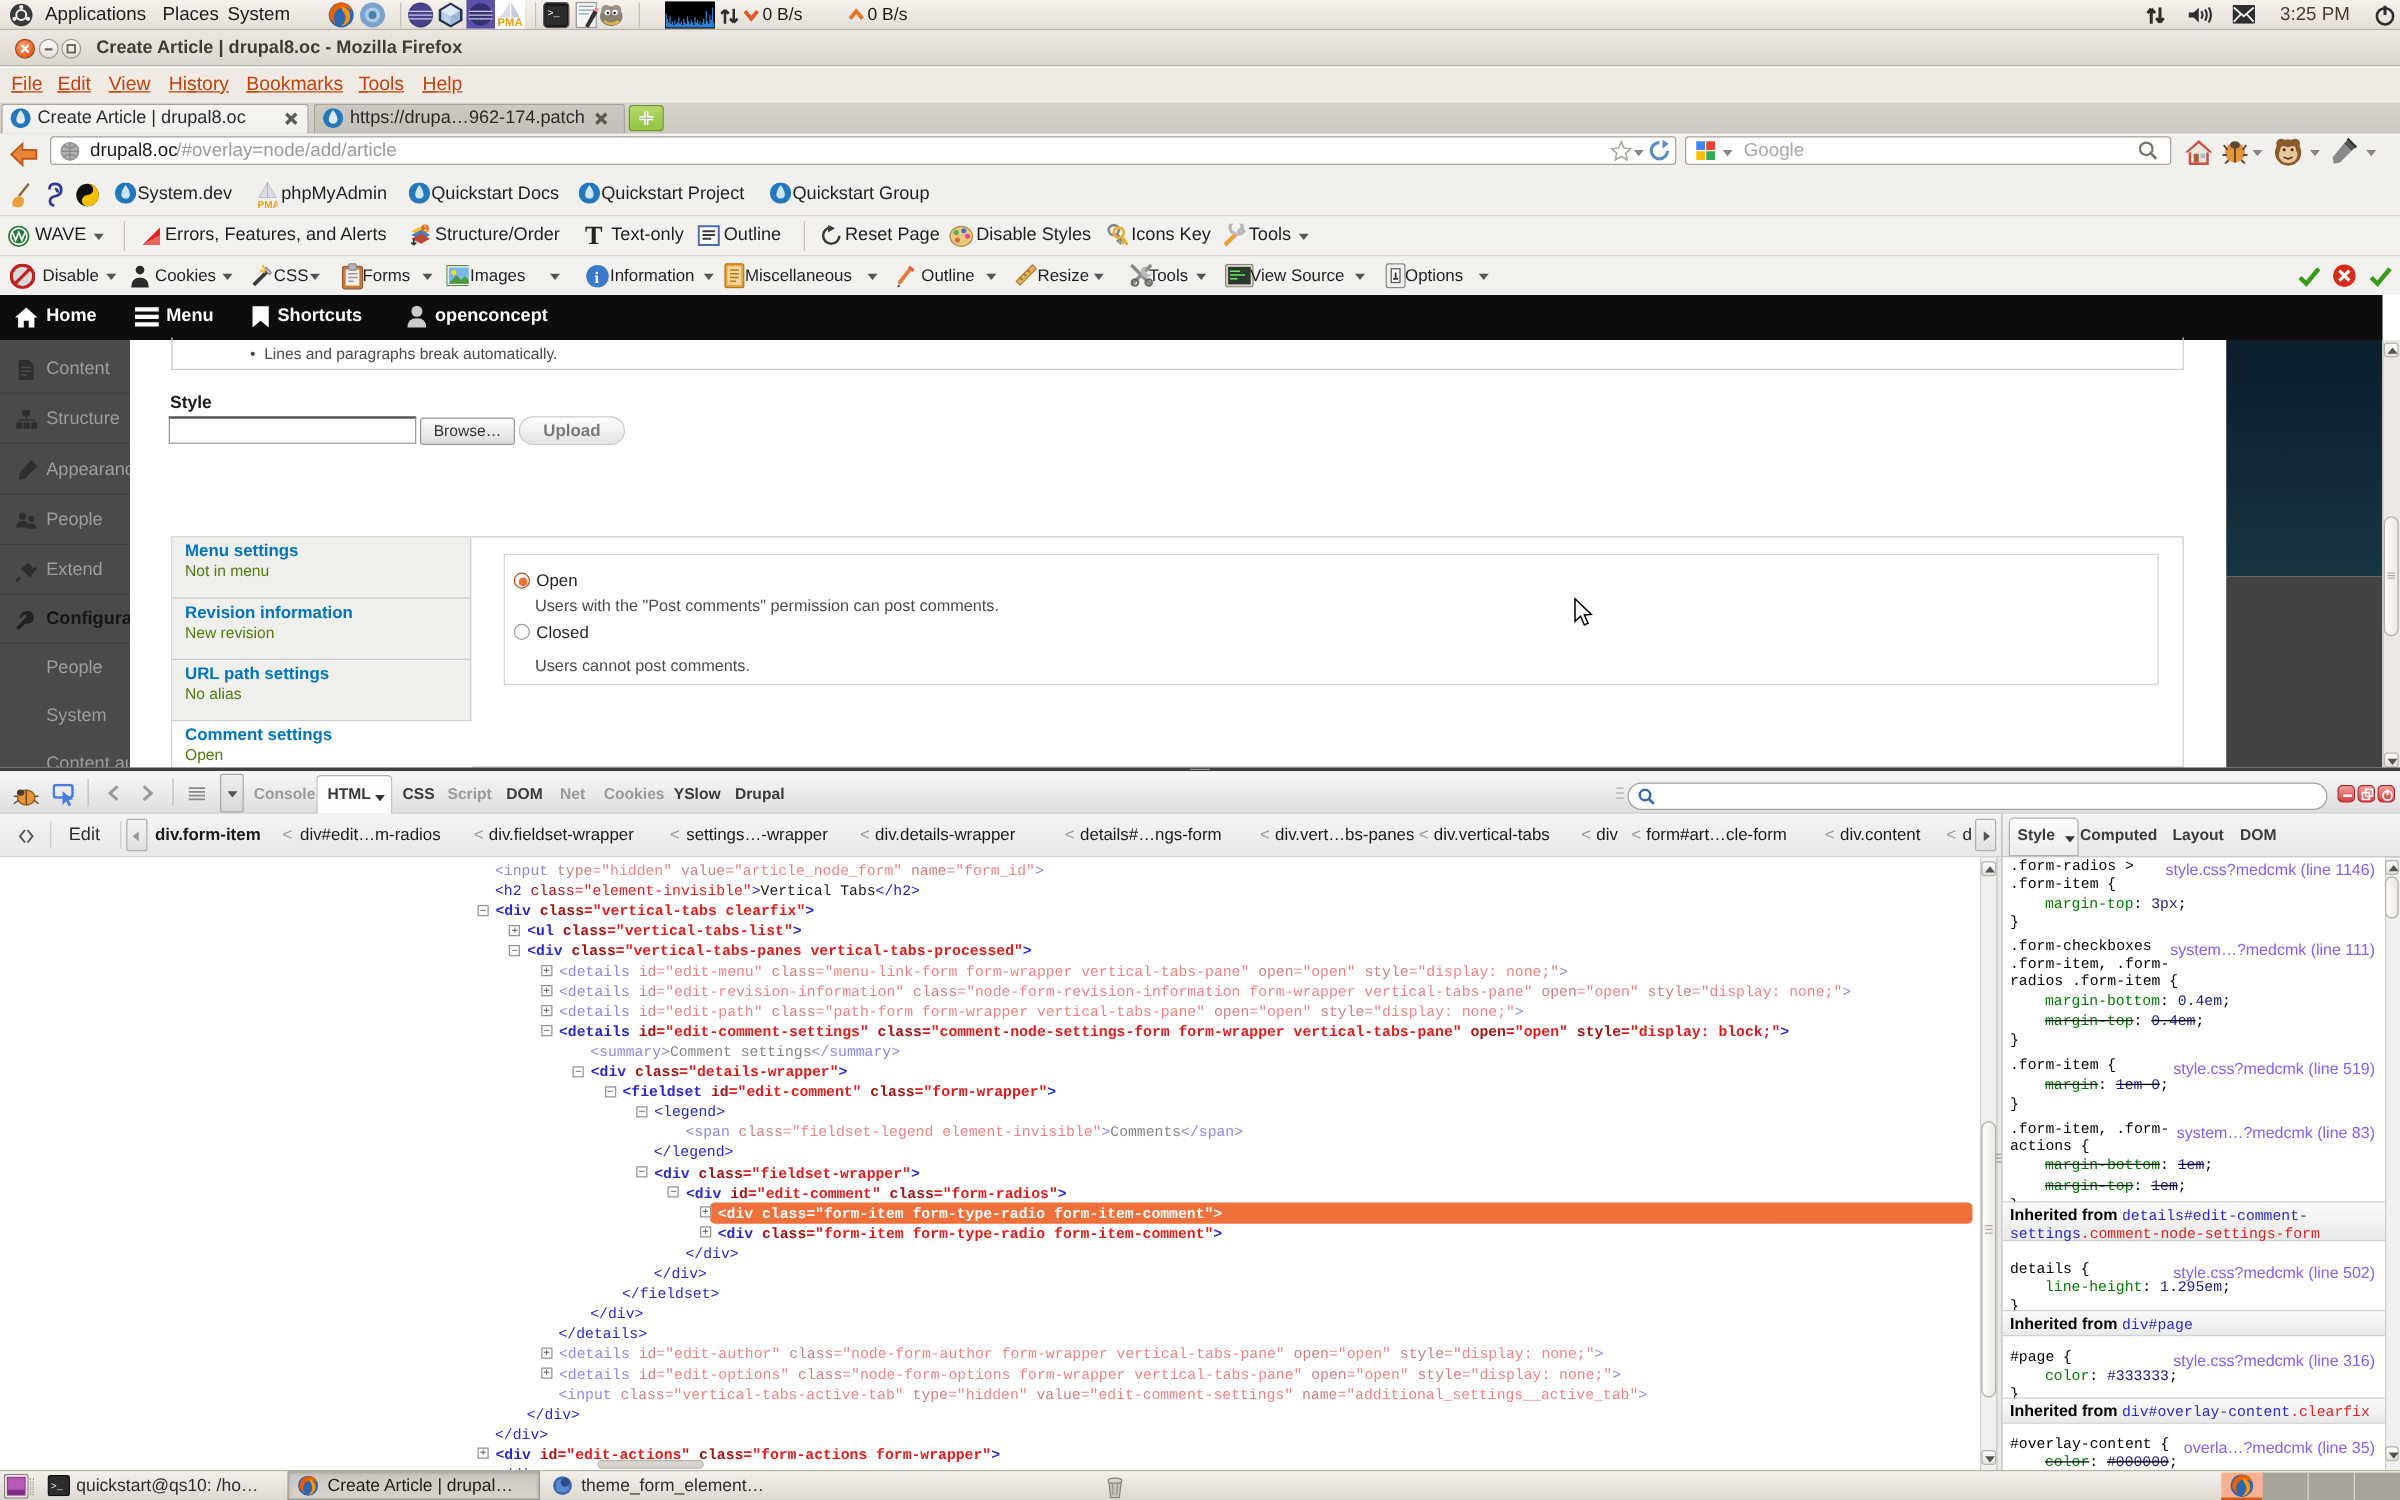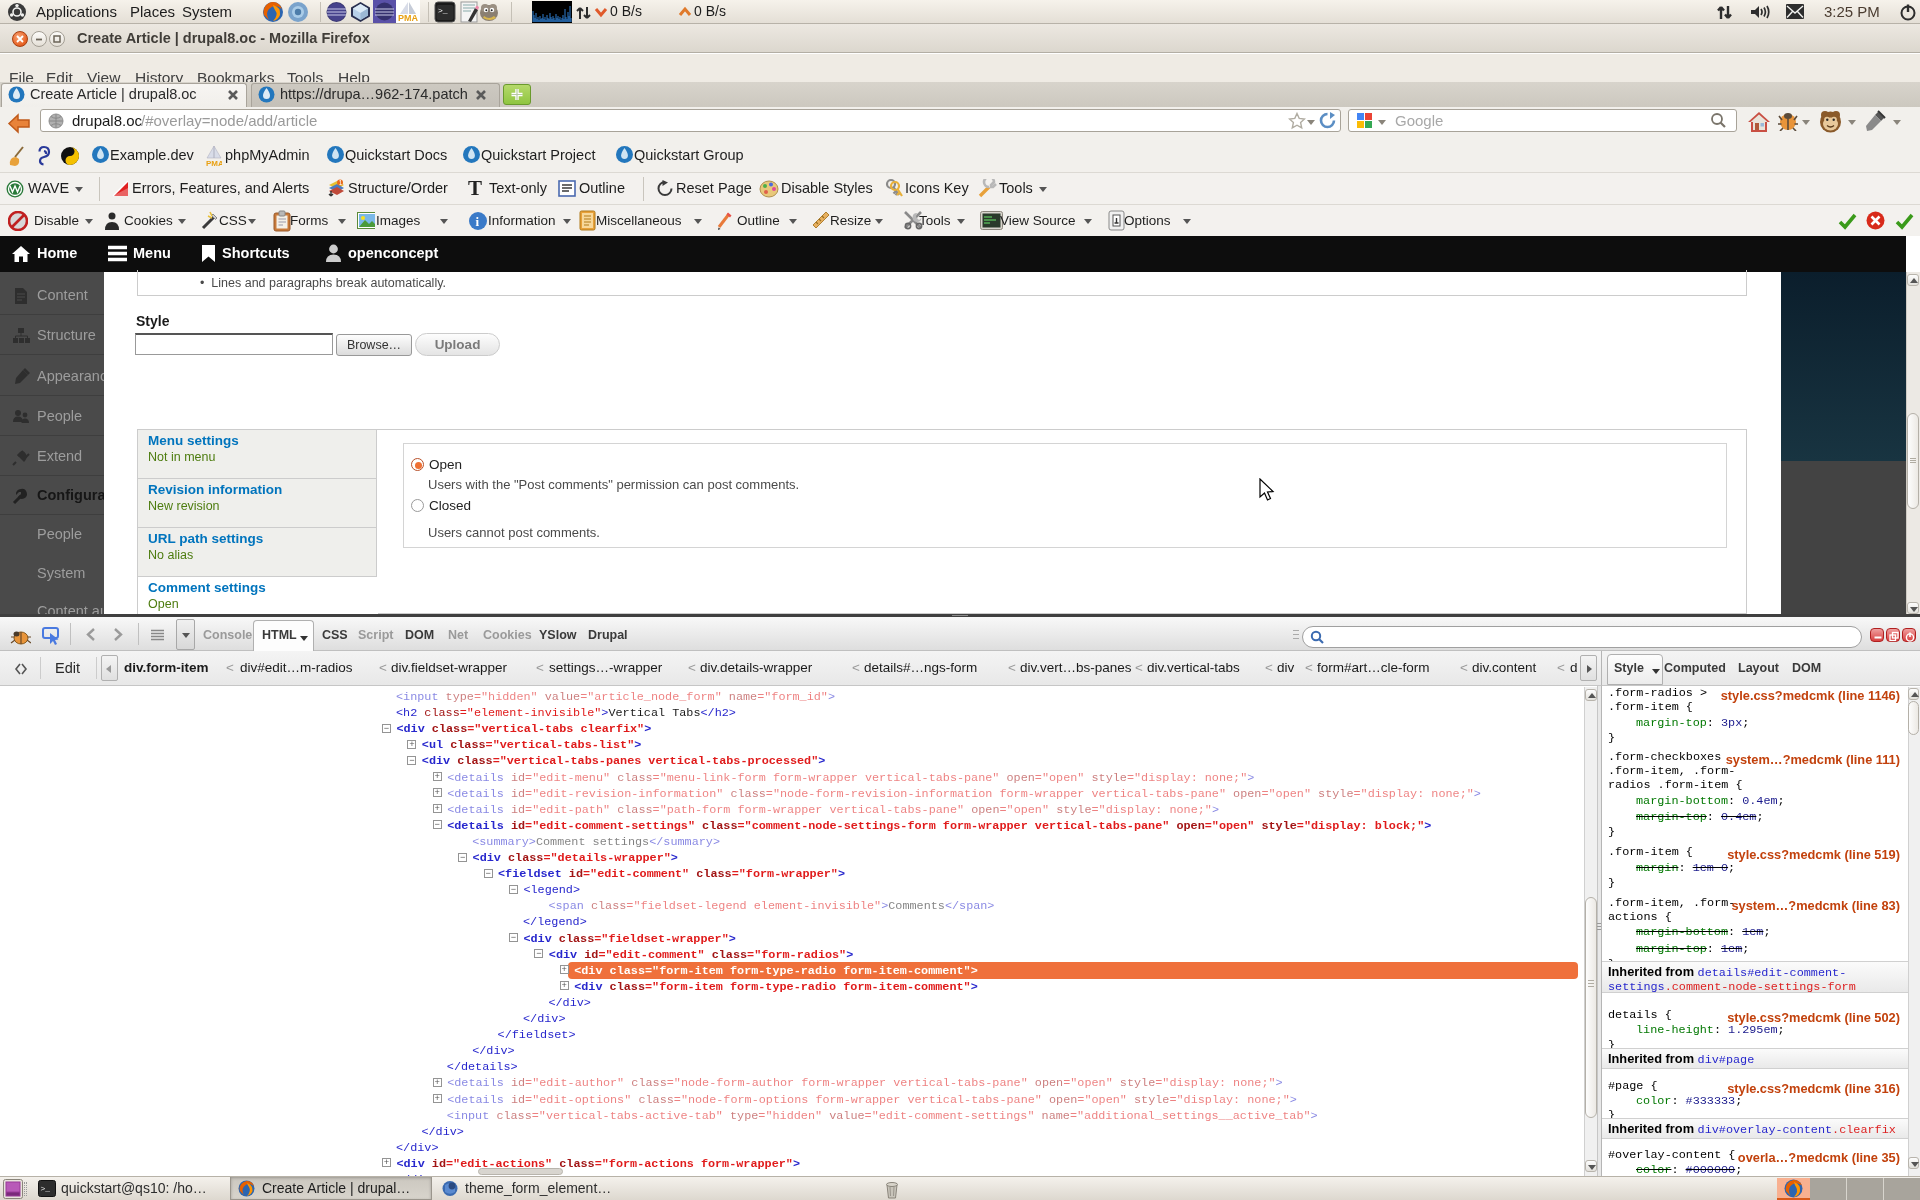--- a/index.html
+++ b/index.html
@@ -5,21 +5,21 @@
 body{font-family:"Liberation Sans",sans-serif;position:relative;background:#fff;}
 .abs{position:absolute;}
 
 #gpanel{left:0;top:0;width:1920px;height:24px;background:linear-gradient(#f6f2eb,#e4dfd6);border-bottom:1px solid #b7b2a8;text-align:center;}
 #gpanel .t{position:absolute;top:3px;font-size:15px;color:#1c1c1c;}
 
 #titlebar{left:0;top:24px;width:1920px;height:29px;background:linear-gradient(#ece8e1,#dcd7ce);border-bottom:1px solid #b3aea4;}
 .winbtn{position:absolute;top:7px;width:16px;height:16px;border-radius:50%;}
 #titletext{position:absolute;left:77px;top:6px;font-size:14.5px;font-weight:bold;color:#403d38;}
 #menubar{left:0;top:54px;width:1920px;height:28px;background:#efebe4;}
-#menubar span{position:absolute;top:15px;font-size:15.5px;color:#404040;}
+#menubar span{position:absolute;top:5px;font-size:15.5px;color:#c2410c;text-decoration:underline;}
 #tabbar{left:0;top:82px;width:1920px;height:25px;background:linear-gradient(#d8d4cc,#ccc8bf);}
 .tab{position:absolute;top:1px;height:24px;font-size:14.5px;color:#333;}
 #navbar{left:0;top:107px;width:1920px;height:33px;background:#f2f0ec;}
 #bmbar{left:0;top:140px;width:1920px;height:32px;background:#f2f0ec;}
 #waverow{left:0;top:172px;width:1920px;height:32px;background:#f3f1ee;border-top:1px solid #dcd9d3;}
 #devrow{left:0;top:204px;width:1920px;height:32px;background:#f3f1ee;border-top:1px solid #dcd9d3;}
 .tbtxt{position:absolute;top:7px;font-size:14.5px;color:#1e1e1e;white-space:nowrap;}
 .tbtxt2{position:absolute;top:8px;font-size:13.5px;color:#1e1e1e;white-space:nowrap;}
 .dd{position:absolute;top:14px;width:0;height:0;border-left:4px solid transparent;border-right:4px solid transparent;border-top:5px solid #555;}
 .vsep{position:absolute;top:4px;width:1px;height:24px;background:#c9c5bd;}
@@ -55,21 +55,21 @@
 .fbtab{position:absolute;top:8px;font-size:12.5px;font-weight:bold;color:#3a3a3a;}
 .fbtab.dis{color:#9a9a9a;}
 .cl{position:absolute;white-space:pre;font-family:"Liberation Mono",monospace;font-size:11.8px;line-height:16.2px;height:16.2px;}
 .tg{color:#2727cd;} .an{color:#a21515;} .av{color:#e01b1b;} .tx{color:#1a1a1a;}
 .mut{opacity:0.55;}
 .sel .tg,.sel .an,.sel .av,.sel .tx{color:#fff;}
 .exp{position:absolute;width:9px;height:9px;border:1px solid #949494;background:#fff;font-size:9px;line-height:8px;text-align:center;color:#555;font-family:"Liberation Mono",monospace;}
 
 .sl{position:absolute;white-space:pre;font-family:"Liberation Mono",monospace;font-size:11.8px;color:#000;}
 .sprop{color:#047904;} .sval{color:#1a1a8c;}
-.slink{position:absolute;font-size:12.8px;font-weight:bold;color:#c2410c;margin-left:28px;}
+.slink{position:absolute;font-size:12.8px;font-weight:normal;color:#8b5cf6;margin-left:28px;}
 .inhbar{position:absolute;left:0;width:307px;background:linear-gradient(#fbfbfb,#e9e9e9);border-top:1px solid #d0d0d0;border-bottom:1px solid #d0d0d0;}
 .inhtxt{position:absolute;left:6px;font-size:12.8px;font-weight:bold;color:#000;}
 .inhmono{font-family:"Liberation Mono",monospace;font-weight:normal;color:#2727cd;font-size:11.8px;}
 .inhred{color:#d22;}
 
 #taskbar{left:0;top:1176px;width:1920px;height:24px;background:linear-gradient(#f4f1ec,#ddd8cf);border-top:1px solid #b7b2a8;}
 .tkbtn{position:absolute;top:0px;height:23px;font-size:14.5px;color:#2d2d2d;}
 </style></head><body>
 
 <div class="abs" id="gpanel">
@@ -293,21 +293,21 @@
 <svg class="abs" style="left:60px;top:6px" width="20" height="20">
       <circle cx="10" cy="10" r="9" fill="#111"></circle>
       <path d="M10 1 A9 9 0 0 1 10 19 A4.5 4.5 0 0 1 10 10 A4.5 4.5 0 0 0 10 1" fill="#f4c000"></path>
       <circle cx="10" cy="5.5" r="1.8" fill="#111"></circle>
       <circle cx="10" cy="14.5" r="1.8" fill="#f4c000"></circle>
     </svg>
 <svg class="abs" style="left:92px;top:6px" width="17" height="17">
       <circle cx="8.5" cy="8.5" r="8.5" fill="#2377bd"></circle>
       <path d="M8.5 2.0 Q11.9 6.5 11.9 9.5 A3.4 3.4 0 0 1 5.1 9.5 Q5.1 6.5 8.5 2.0 Z" fill="#cfe4f2"></path>
     </svg>
-<span class="tbtxt" style="left:110px">Example.dev</span>
+<span class="tbtxt" style="left:110px">System.dev</span>
 <svg class="abs" style="left:206px;top:5px" width="16" height="22">
       <path d="M8 1 L8 13 L1 13Z M8 1 L8 13 L15 13Z" fill="#d8dce8" stroke="#aab" stroke-width="0.5"></path>
       <text x="0" y="21" font-size="8" font-weight="bold" fill="#e8a013" font-family="Liberation Sans">PMA</text>
     </svg>
 <span class="tbtxt" style="left:225px">phpMyAdmin</span>
 <svg class="abs" style="left:327px;top:6px" width="17" height="17">
       <circle cx="8.5" cy="8.5" r="8.5" fill="#2377bd"></circle>
       <path d="M8.5 2.0 Q11.9 6.5 11.9 9.5 A3.4 3.4 0 0 1 5.1 9.5 Q5.1 6.5 8.5 2.0 Z" fill="#cfe4f2"></path>
     </svg>
 <span class="tbtxt" style="left:345px">Quickstart Docs</span>

